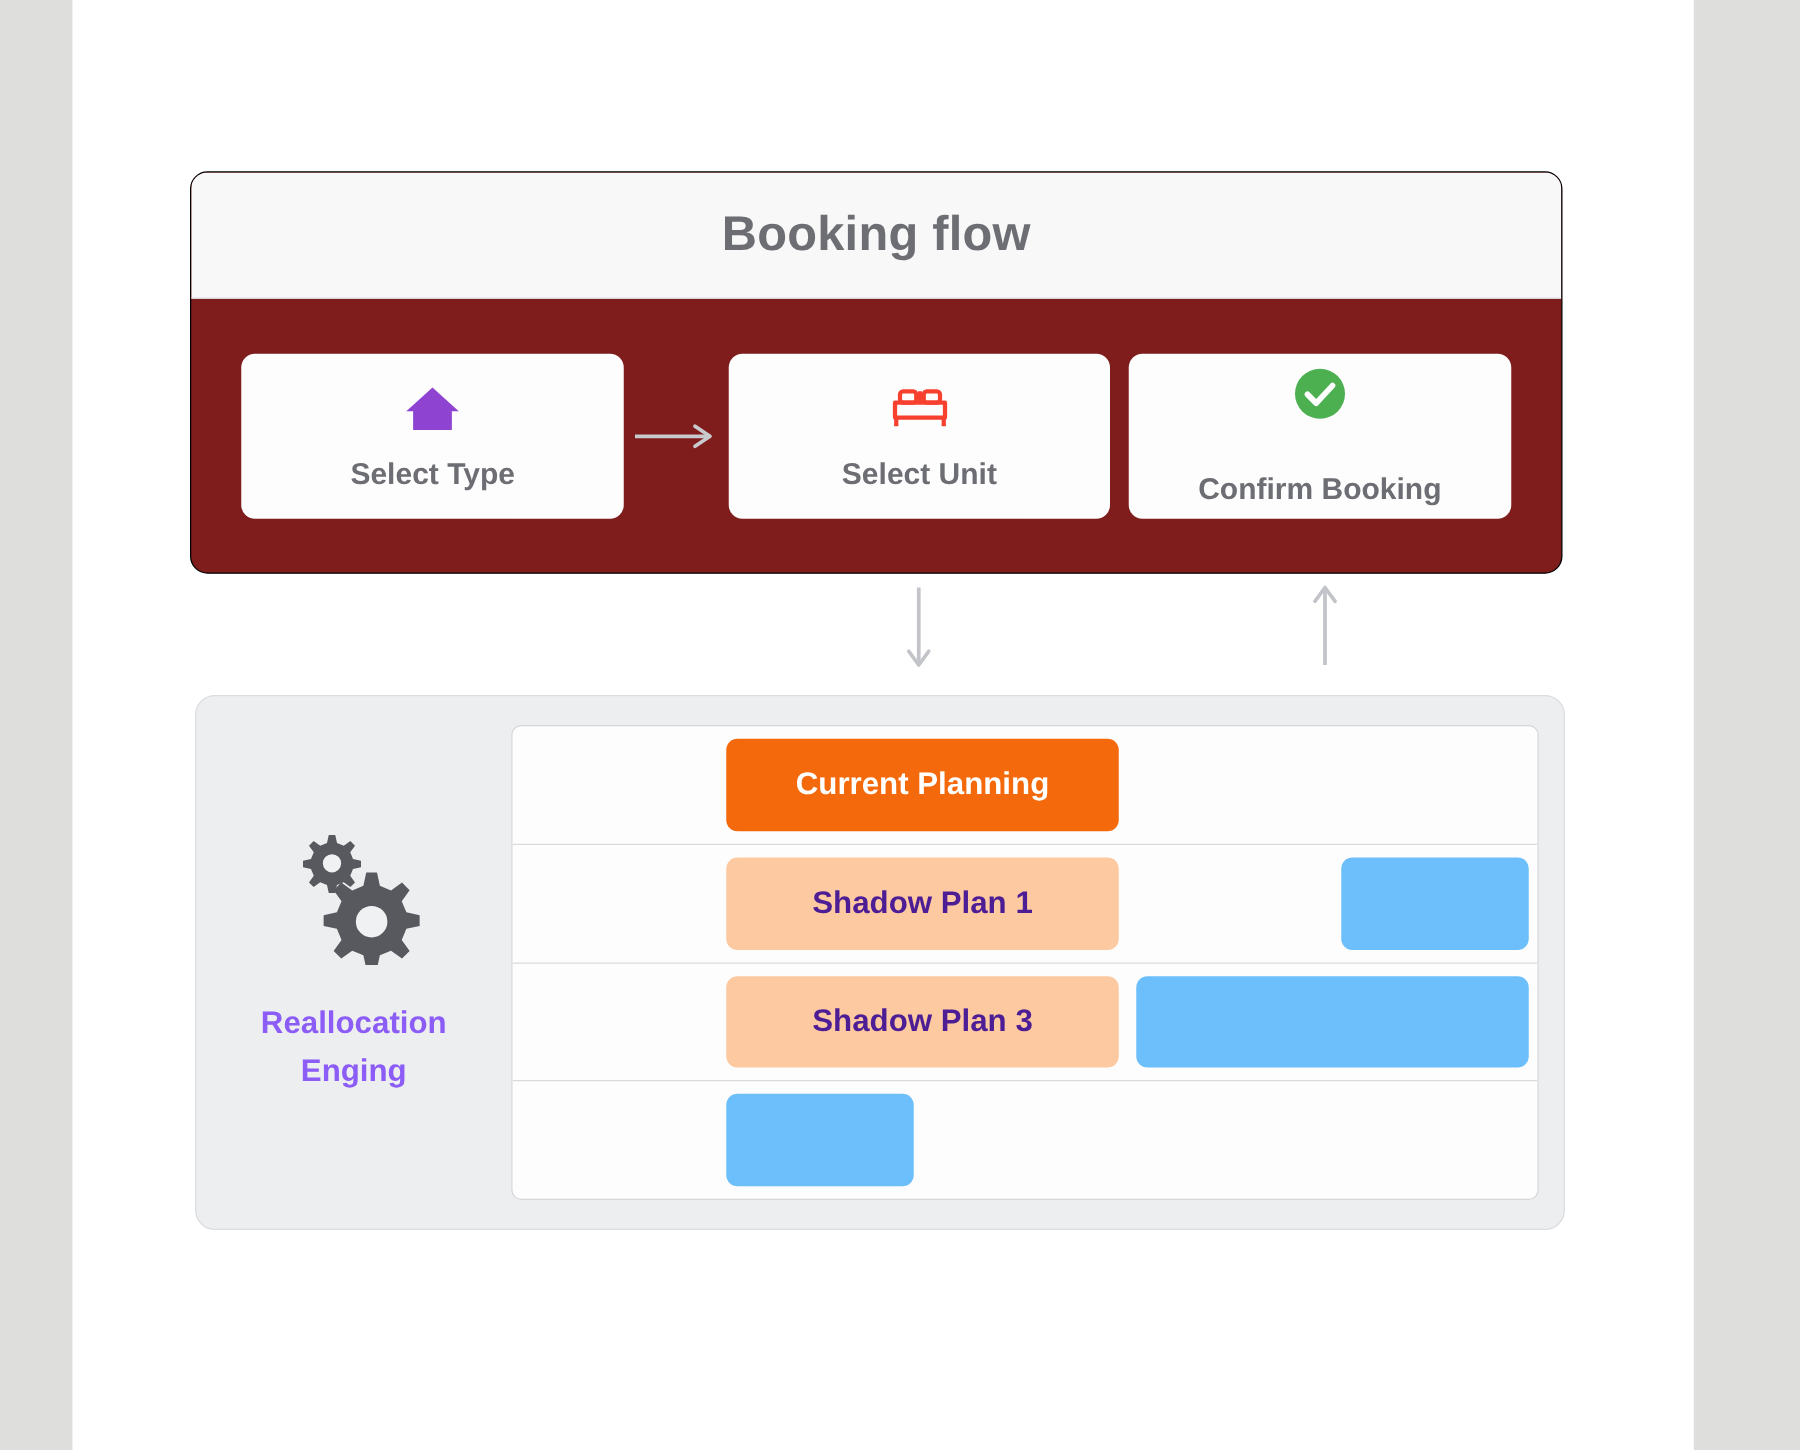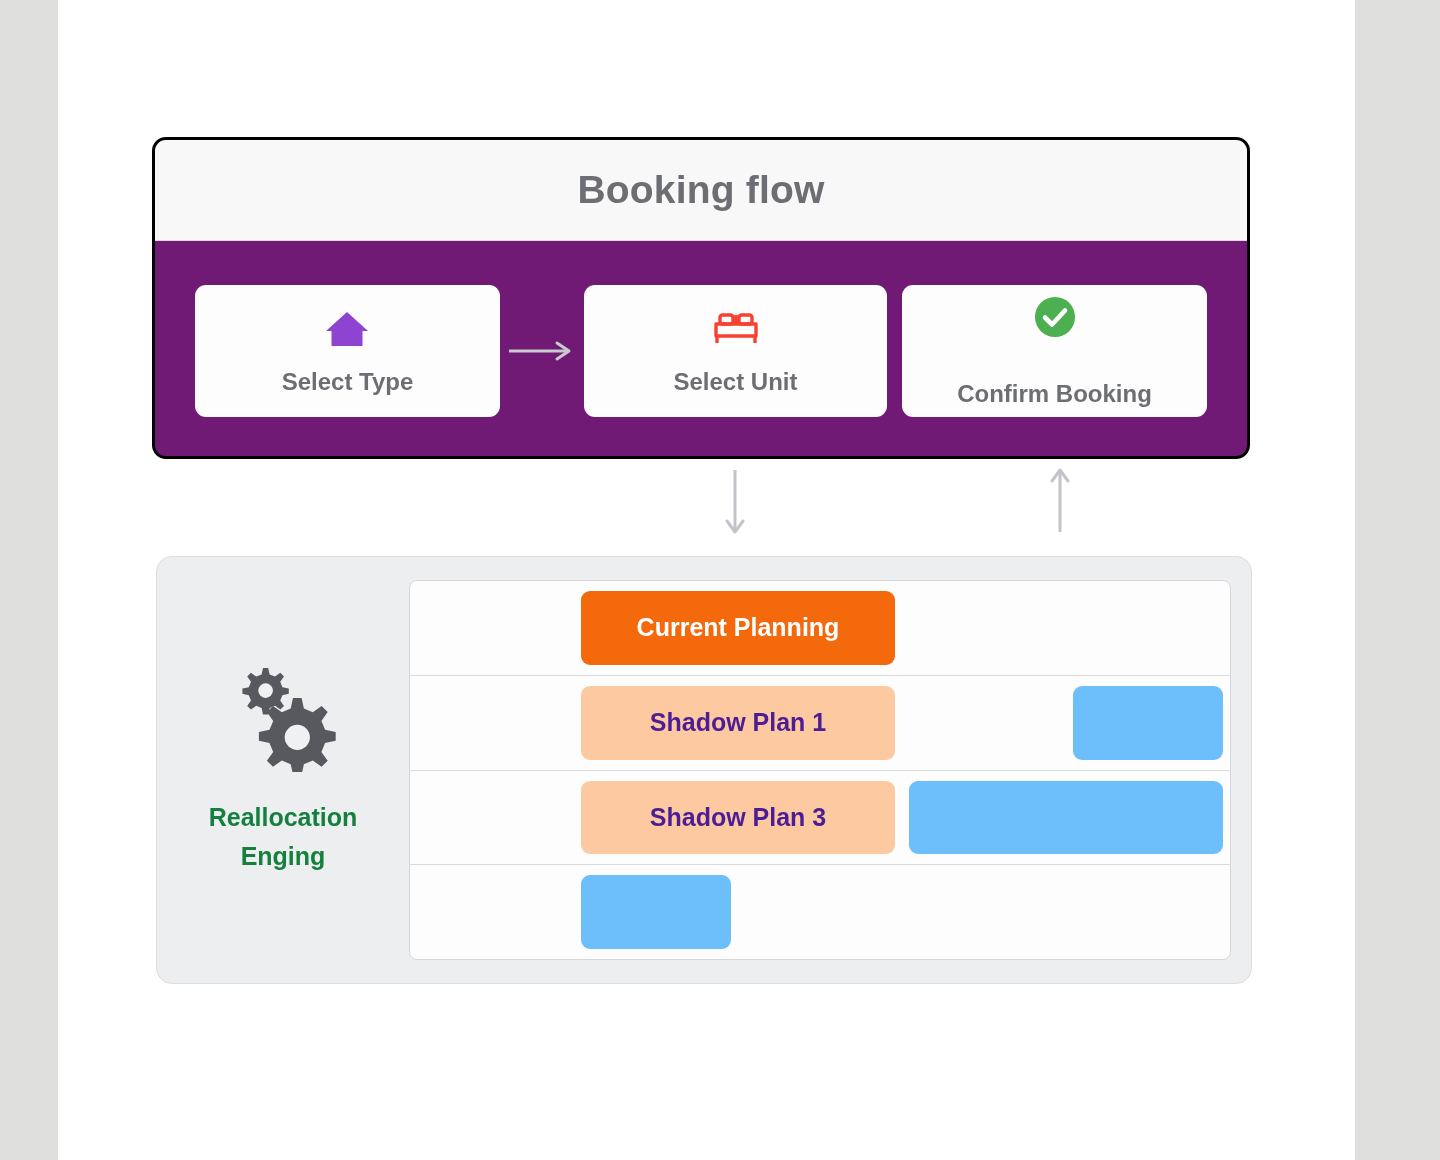--- a/index.html
+++ b/index.html
@@ -24,23 +24,23 @@
     background: #ffffff;
   }
 
   
   #flow-card {
     position: absolute;
     left: 94px;          
     top: 137px;
     width: 1098px;
     height: 322px;
-    border: 3px solid #000000;
+    border: 1px solid #000000;
     border-radius: 14px;
-    background: #701a75;
+    background: #7f1d1d;
     box-sizing: border-box;
     overflow: hidden;
   }
   #flow-header {
     height: 101px;
     background: #f8f8f9;
     border-bottom: 1px solid #d9dade;
     display: flex;
     align-items: center;
     justify-content: center;
@@ -125,21 +125,21 @@
     flex: 0 0 252px;
     display: flex;
     flex-direction: column;
     align-items: center;
     justify-content: center;
   }
   #engine-icon { margin-bottom: 22px; }
   #engine-label {
     font-size: 25px;
     font-weight: bold;
-    color: #15803d;
+    color: #8b5cf6;
     text-align: center;
     line-height: 1.55;
     width: 210px;
   }
 
   
   #plan-grid {
     width: 822px;
     flex: 0 0 822px;
     height: 380px;

